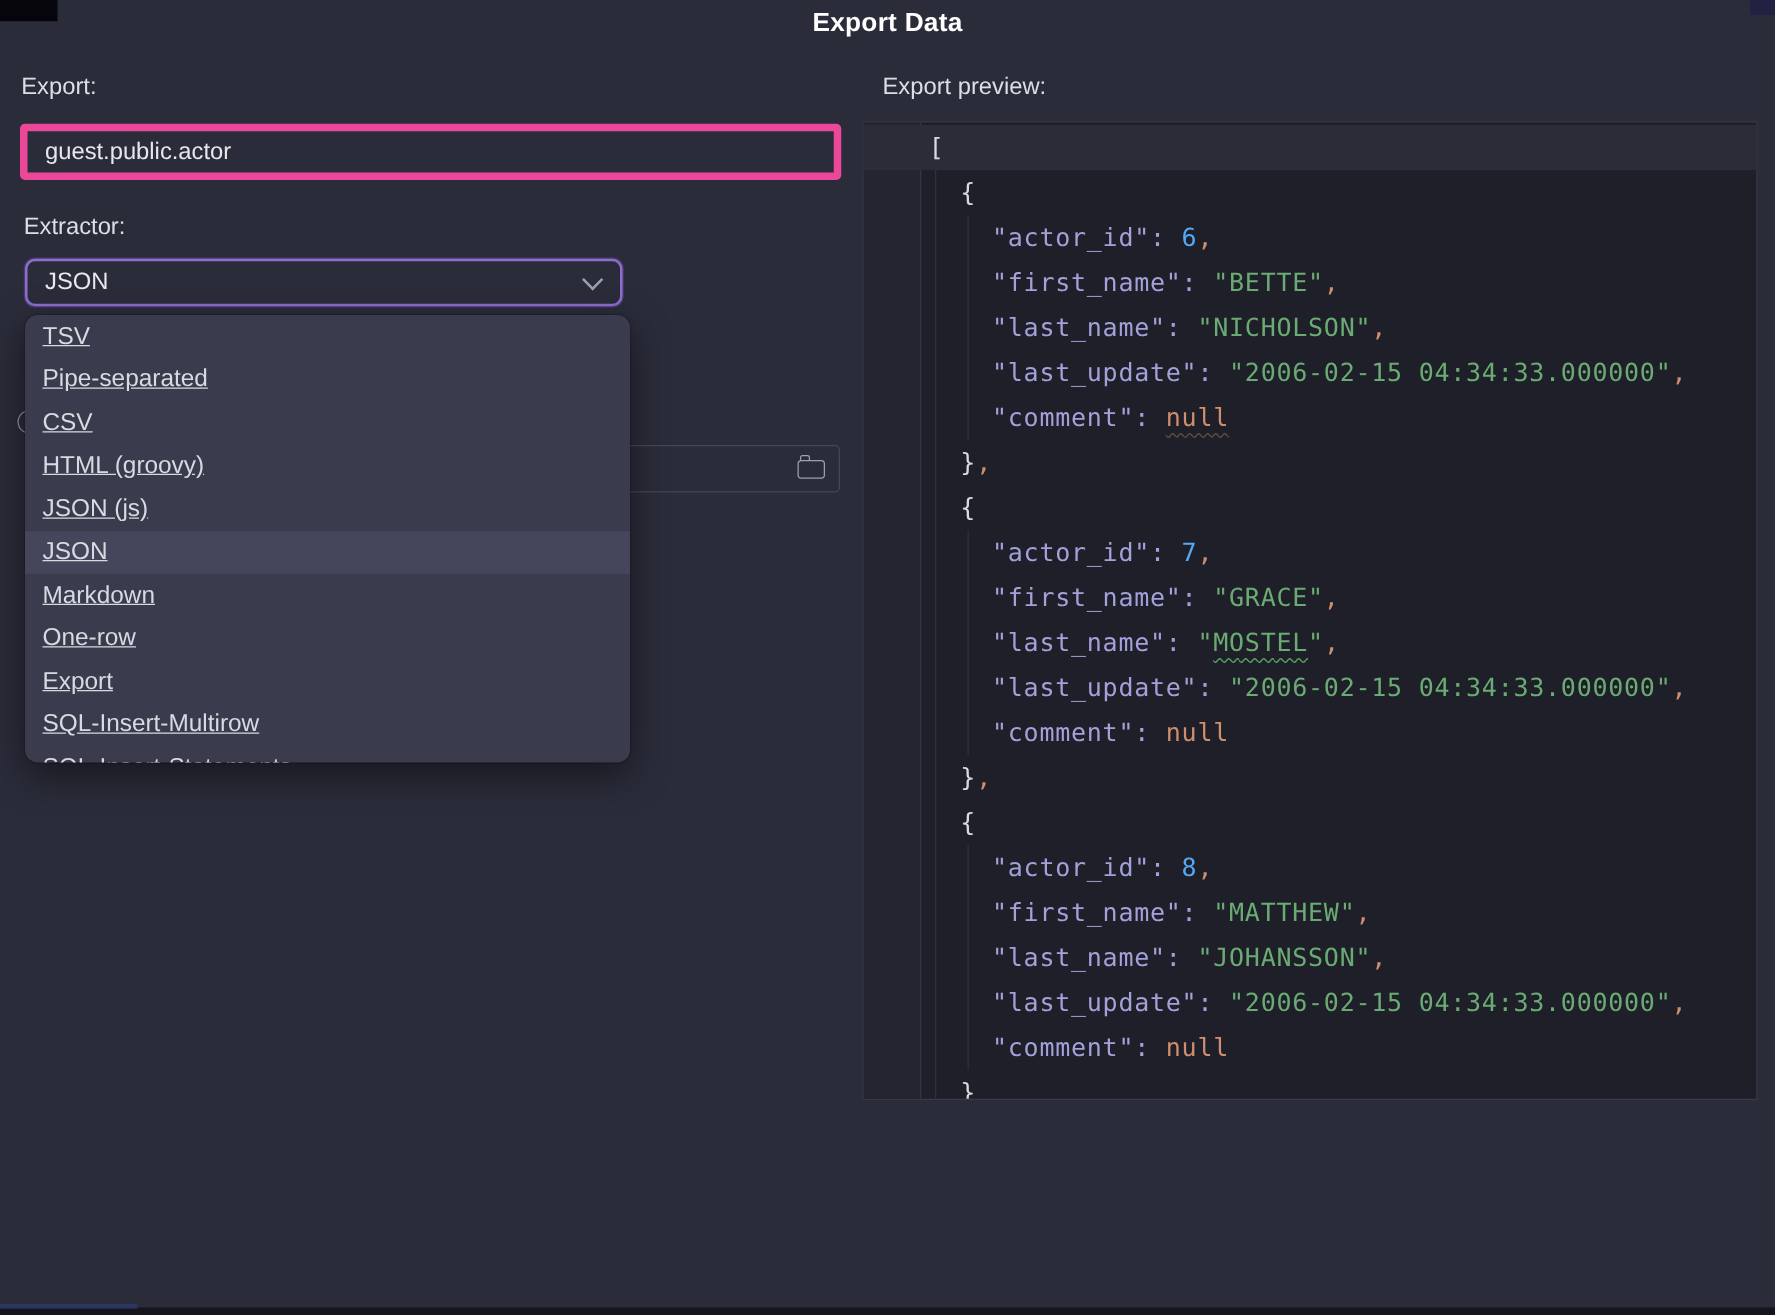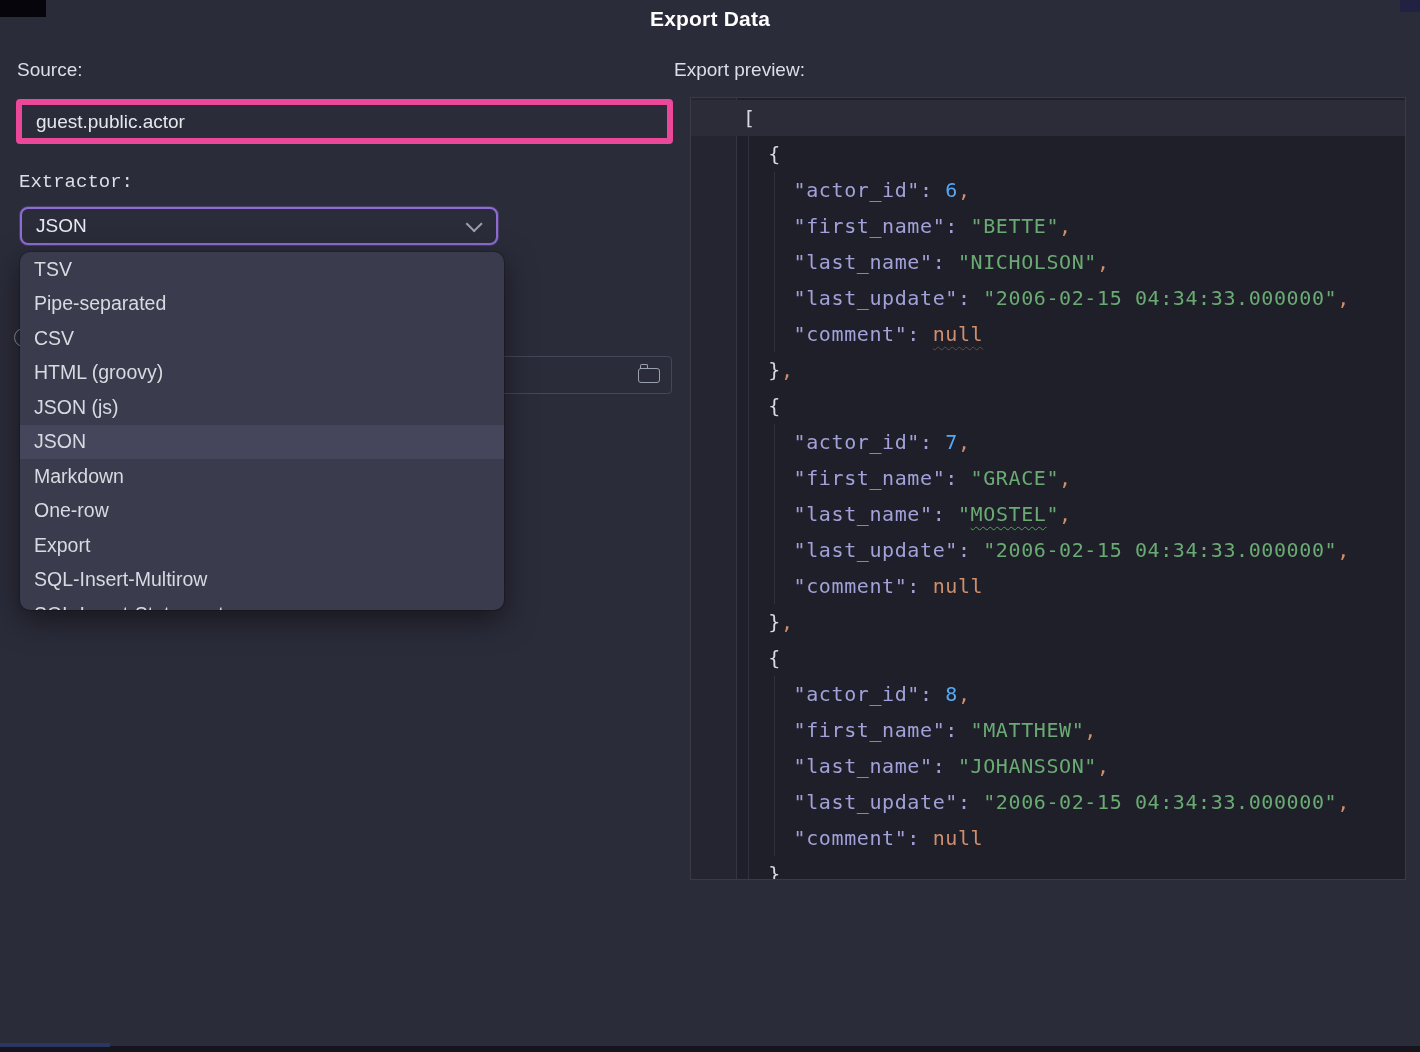--- a/index.html
+++ b/index.html
@@ -15,22 +15,22 @@
   .bottom-bar{position:absolute;left:0;top:1046px;width:1420px;height:6px;background:#14151d;}
   .bottom-blue{position:absolute;left:0;top:1043px;width:110px;height:4px;background:#2c3a68;opacity:.85;}
   
   .dlg-title{
     position:absolute;top:7px;left:0;width:100%;text-align:center;
     font-size:21px;font-weight:bold;color:#ffffff;letter-spacing:.2px;
   }
   
   .fld-label{position:absolute;font-size:19px;color:#dcdfe7;}
   .lbl-source{left:17px;top:59px;}
-  .lbl-extractor{left:19px;top:171px;font-family:Liberation Mono, monospace;}
-  .lbl-preview{left:674px;top:59px;}
+  .lbl-extractor{left:19px;top:171px;}
+  .lbl-preview{left:706px;top:59px;}
   
   .source-input{
     position:absolute;left:16px;top:99px;width:657px;height:45px;box-sizing:border-box;
     background:#2b2c3a;border:6px solid #ec4899;border-radius:4px;
     color:#e6e7ed;font-size:19px;padding:0 14px;outline:none;
     font-family:"Liberation Sans", sans-serif;
   }
   
   .combo{
     position:absolute;left:20px;top:207px;width:478px;height:38px;box-sizing:border-box;
@@ -61,21 +61,21 @@
   .folder::before{content:'';position:absolute;top:-5px;left:1px;width:8px;height:5px;
     box-sizing:border-box;border:1.5px solid #9aa0ad;border-bottom:none;border-radius:2px 2px 0 0;}
   
   .popup{
     position:absolute;left:20px;top:252px;width:484px;height:358px;z-index:10;
     background:#3a3b4c;border-radius:10px;overflow:hidden;
     box-shadow:0 10px 30px rgba(0,0,0,.5), 0 0 0 1px rgba(0,0,0,.18);
   }
   .dd-item{
     height:34.5px;display:flex;align-items:center;padding-left:14px;
-    font-size:19.5px;color:#d8dae1;cursor:pointer;white-space:nowrap;
+    font-size:19.5px;color:#d8dae1;cursor:pointer;white-space:nowrap;text-decoration:underline;
   }
   .dd-item.sel{background:#45465c;}
   
   .editor{
     position:absolute;left:690px;top:97px;width:716px;height:783px;box-sizing:border-box;
     background:#1e1f28;border:1px solid #393a48;overflow:hidden;
   }
   .gutter{position:absolute;left:0;top:0;bottom:0;width:45px;background:#242530;
     border-right:1px solid #343542;}
   .cur-line{position:absolute;left:0;top:2px;width:100%;height:36px;background:#2b2c38;}
@@ -101,21 +101,21 @@
 </head>
 <body>
 
 <div class="corner-tl"></div>
 <div class="corner-tr"></div>
 <div class="bottom-bar"></div>
 <div class="bottom-blue"></div>
 
 <div class="dlg-title">Export Data</div>
 
-<div class="fld-label lbl-source">Source:</div>
+<div class="fld-label lbl-source">Export:</div>
 <input class="source-input" type="text" value="guest.public.actor" style="">
 
 <div class="fld-label lbl-extractor">Extractor:</div>
 <div class="combo">
   <span class="combo-value">JSON</span>
   <span class="chevron"></span>
 </div>
 
 <div class="radio-frag"></div>
 <div class="file-field">

